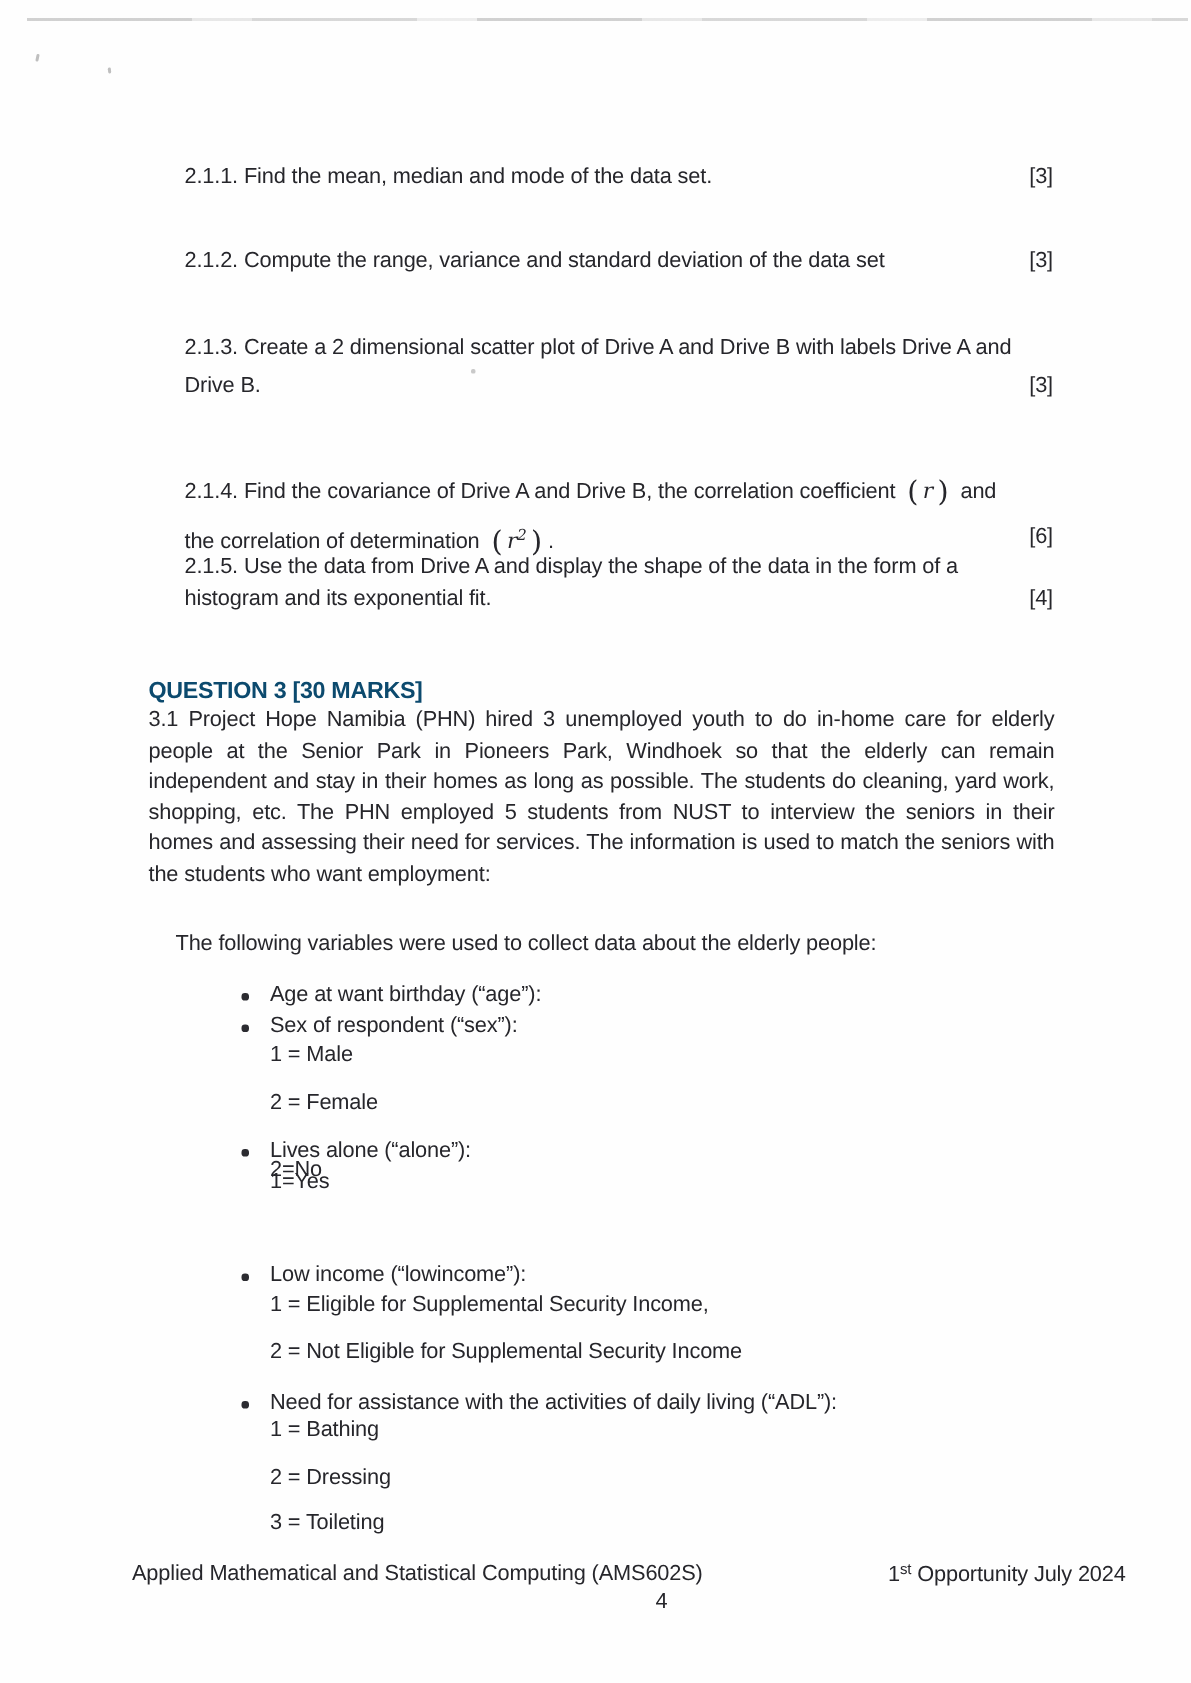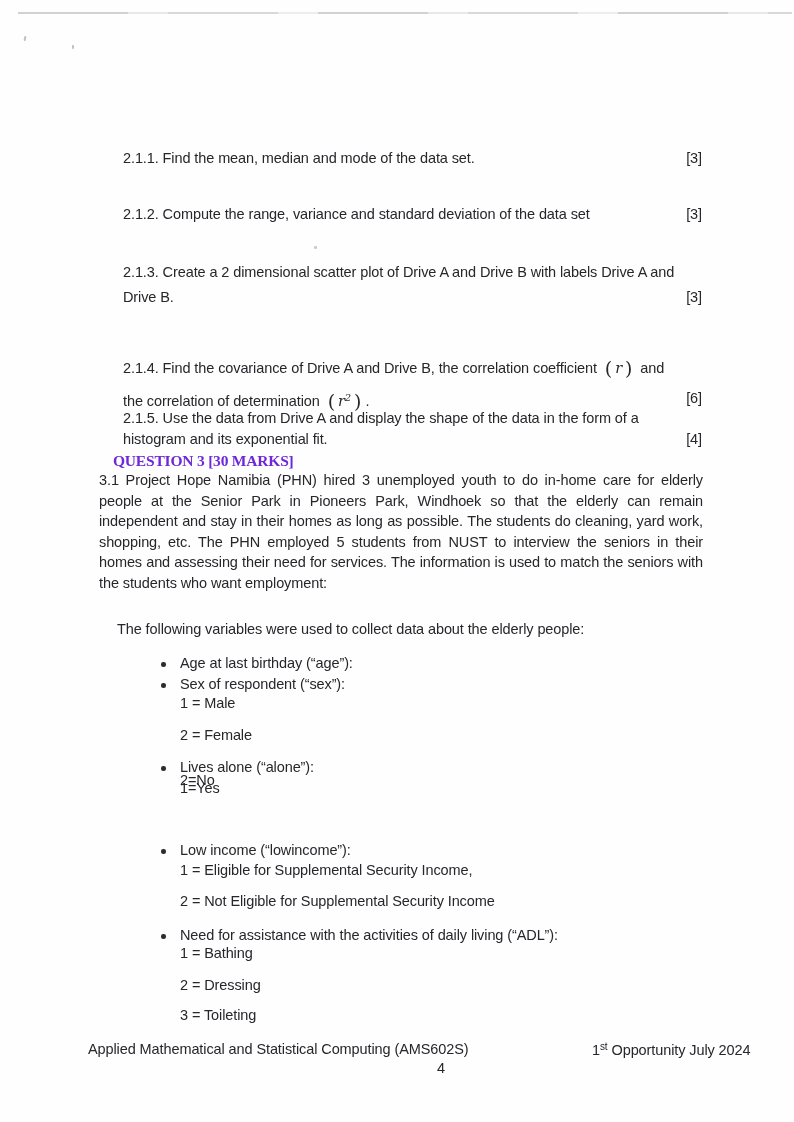--- a/index.html
+++ b/index.html
@@ -17,34 +17,34 @@
   .scanline{
     position:absolute;top:12px;left:18px;right:2px;height:2px;
     background:repeating-linear-gradient(90deg,#b9b9b9 0 110px,#dcdcdc 110px 150px,#c4c4c4 150px 260px,#e4e4e4 260px 300px);
     opacity:.65;
   }
   .speck{position:absolute;background:#8a8a8a;opacity:.55;border-radius:1px;}
   .speck.s1{left:24px;top:36px;width:2px;height:5px;transform:rotate(12deg);}
   .speck.s2{left:72px;top:45px;width:1.5px;height:4px;transform:rotate(-6deg);}
   .speck.s3{left:314px;top:246px;width:2.5px;height:2.5px;border-radius:50%;opacity:.45;}
   
-  .q{position:absolute;left:123px;width:579px;margin-top:40px;}
+  .q{position:absolute;left:123px;width:579px;}
   .q .ln{position:relative;line-height:25px;}
   .q211{top:106px;} .q212{top:162px;}
   .q213{top:220px;} .q213 .ln{line-height:25px;}
   .q214{top:313px;} .q214 .ln{line-height:30px;}
   .q215{top:368px;} .q215 .ln{line-height:21px;}
   .marks{position:absolute;right:0;top:0;}
   
   .mathwrap{white-space:nowrap;padding:0 1px;}
   .bigp{font-family:"DejaVu Serif",serif;font-size:19px;font-weight:400;vertical-align:-2px;padding:0 3px;}
   .mvar{font-family:"DejaVu Serif",serif;font-style:italic;font-size:14.5px;}
   .msup{font-family:"DejaVu Serif",serif;font-style:italic;font-size:10px;vertical-align:5px;}
   
-  .heading{position:absolute;left:113px;top:452px;font-weight:bold;font-size:15.5px;color:#6d28d9;letter-spacing:-0.2px;font-family:Liberation Serif, serif;}
+  .heading{position:absolute;left:99px;top:452px;font-weight:bold;font-size:15.5px;color:#0c4a6e;letter-spacing:-0.2px;}
   .para{
     position:absolute;left:99px;top:470px;width:604px;
     text-align:justify;line-height:20.5px;
   }
   .intro{position:absolute;left:117px;top:621px;}
   
   .bl{position:absolute;left:160px;padding-left:20px;}
   .bl .dot{position:absolute;left:1px;top:7px;width:4.5px;height:4.5px;border-radius:50%;background:#2b2b30;}
   .vl{position:absolute;left:180px;}
   
@@ -109,21 +109,21 @@
       <span class="marks">[4]</span>
     </div>
   </div>
 
   <div class="heading">QUESTION 3 [30 MARKS]</div>
   <div class="para">3.1 Project Hope Namibia (PHN) hired 3 unemployed youth to do in-home care for elderly people at the Senior Park in Pioneers Park, Windhoek so that the elderly can remain independent and stay in their homes as long as possible. The students do cleaning, yard work, shopping, etc. The PHN employed 5 students from NUST to interview the seniors in their homes and assessing their need for services. The information is used to match the seniors with the students who want employment:</div>
   <div class="intro">The following variables were used to collect data about the elderly people:</div>
 
   <div class="bl" style="top:655px">
     <span class="dot"></span>
-    <span>Age at last birthday (“age”):</span>
+    <span>Age at want birthday (“age”):</span>
   </div>
 
   <div class="bl" style="top:676px">
     <span class="dot"></span>
     <span>Sex of respondent (“sex”):</span>
   </div>
   <div class="vl" style="top:695px">1 = Male</div>
   <div class="vl" style="top:727px">2 = Female</div>
 
   <div class="bl" style="top:759px">

